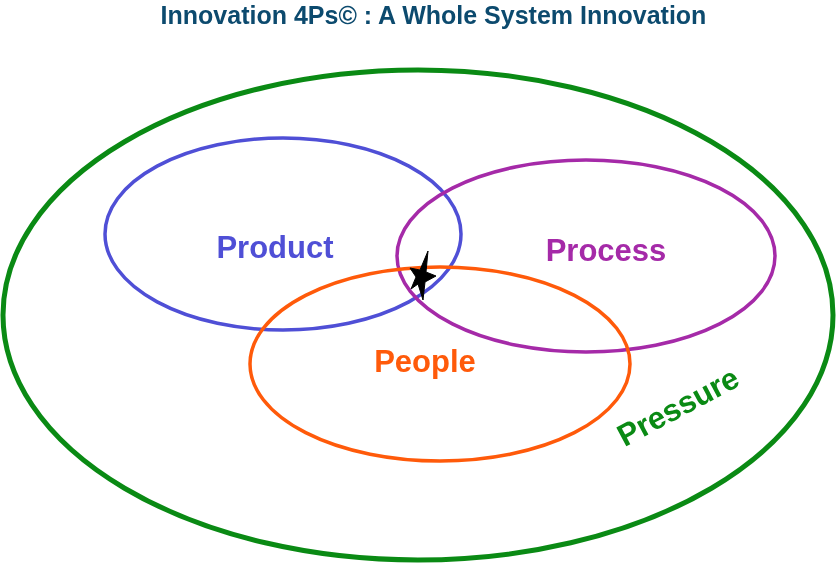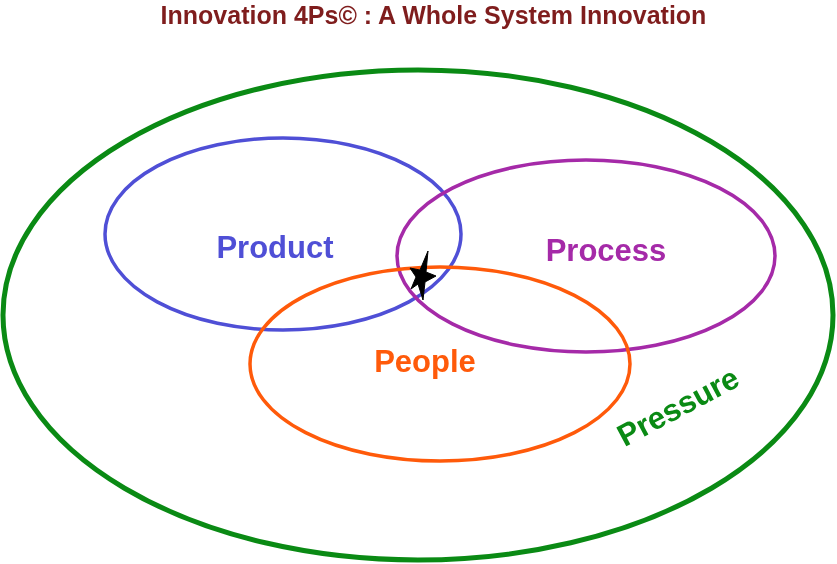--- a/index.html
+++ b/index.html
@@ -1,21 +1,21 @@
 <!DOCTYPE html>
 <html><head>
   <meta charset="utf-8">
   <style>
     html, body { margin: 0; padding: 0; background: #ffffff; }
     body { width: 837px; height: 564px; position: relative; overflow: hidden; }
     .title {
       position: absolute; left: 0; top: 0; width: 837px; height: 30px;
       text-align: center;
       font-family: "Liberation Sans", sans-serif; font-weight: bold;
-      font-size: 25px; line-height: 30px; color: #7f1d1d;
+      font-size: 25px; line-height: 30px; color: #0c4a6e;
       padding-left: 30px; box-sizing: border-box;
     }
     svg.diagram { position: absolute; left: 0; top: 0; }
     .lbl { font-family: "Liberation Sans", sans-serif; font-weight: bold; }
   </style>
 </head>
 <body>
 
 <div class="title">Innovation 4Ps© : A Whole System Innovation</div>
 

